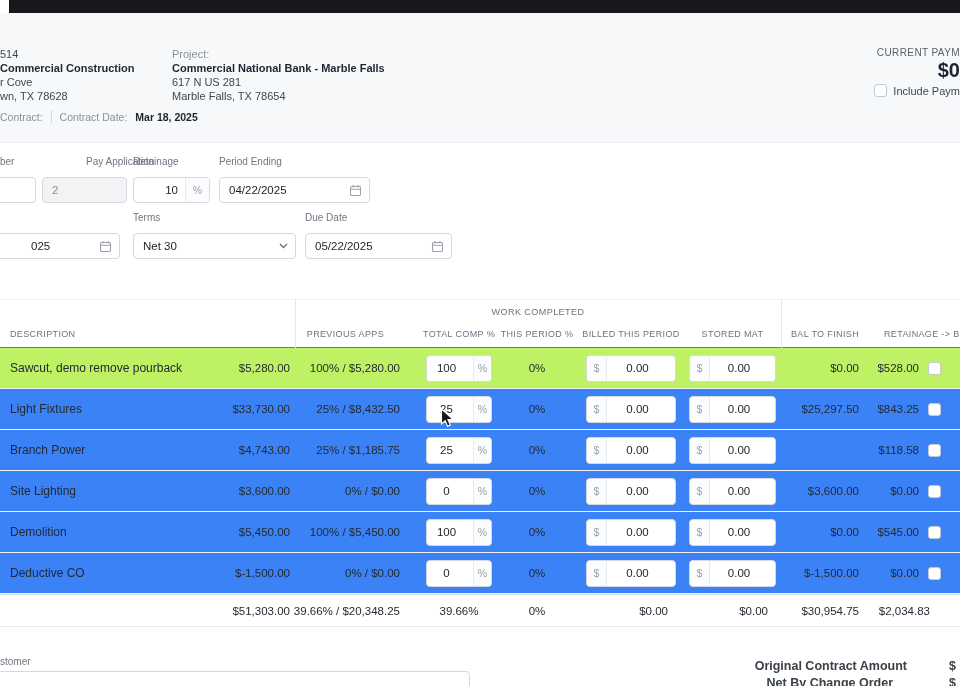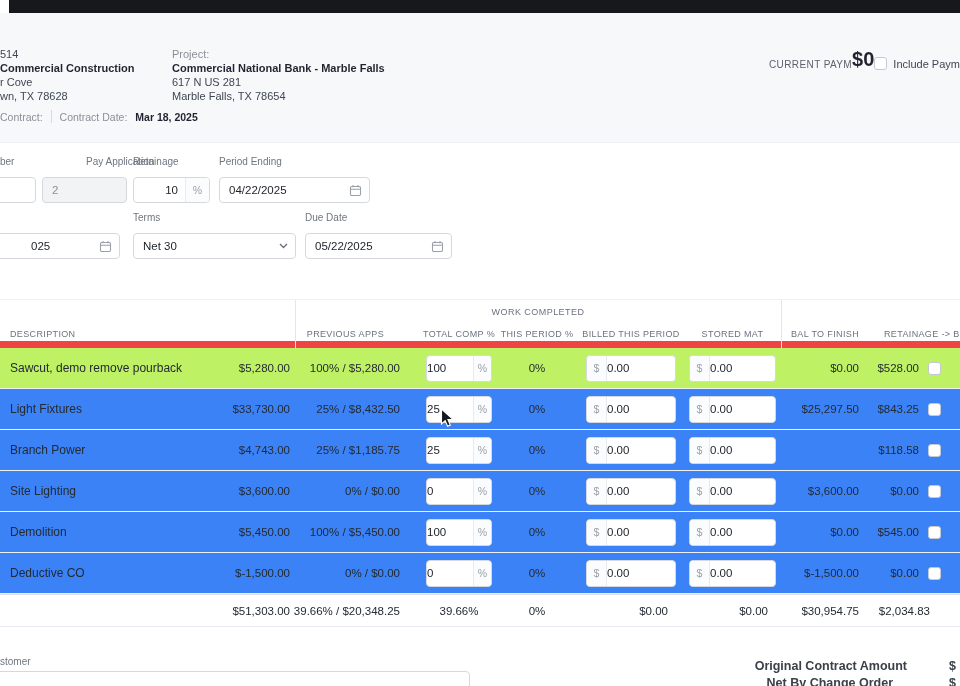--- a/index.html
+++ b/index.html
@@ -12,21 +12,21 @@
   .topbar { position:absolute; left:0; top:0; width:960px; height:13px; background:#17181b; }
   .notch { position:absolute; left:0; top:0; width:9px; height:13px; background:#fff; }
 
   
   .header { position:absolute; left:0; top:13px; width:960px; height:130px; background:#f7f8fa; border-bottom:1px solid #eceef1; }
   .hline { font-size:11px; line-height:14px; color:#3f4753; white-space:nowrap; }
   .hbold { font-weight:700; color:#1f2430; }
   .muted { color:#8a9097; }
   .company { position:absolute; left:0; top:34px; }
   .project { position:absolute; left:172px; top:34px; }
-  .payment { position:absolute; right:0; top:34px; display:flex; flex-direction:row; align-items:flex-end; }
+  .payment { position:absolute; right:0; top:34px; display:flex; flex-direction:column; align-items:flex-end; }
   .pay-label { font-size:10px; letter-spacing:.04em; color:#5a616b; white-space:nowrap; }
   .pay-amount { font-size:20px; font-weight:700; color:#1f2430; line-height:22px; margin-top:1px; white-space:nowrap; }
   .include-row { display:flex; align-items:center; gap:6px; margin-top:3px; font-size:11px; color:#3f4753; white-space:nowrap; }
   .cb { width:13px; height:13px; border:1px solid #c3c9d1; border-radius:3px; background:#fff; flex:0 0 auto; }
   .contract-line { position:absolute; left:0; top:97px; display:flex; align-items:center; gap:8px; font-size:10.5px; white-space:nowrap; }
   .vline { width:1px; height:13px; background:#d6d9de; }
 
   
   .flabel { position:absolute; font-size:10px; color:#6f7680; white-space:nowrap; }
   .fi {
@@ -38,21 +38,21 @@
   .fi .icon-right { margin-right:7px; flex:0 0 auto; display:flex; }
   .fi-disabled { background:#f2f3f5; }
   .fi-disabled input { color:#8a9097; }
   .seg-suffix { width:24px; height:100%; display:flex; align-items:center; justify-content:center;
     color:#9aa1aa; background:#fbfcfd; border-left:1px solid #e7eaee; font-size:10.5px; }
   .num-right { text-align:right; padding-right:7px !important; padding-left:0 !important; }
   .abs-val { position:absolute; left:70px; top:0; height:100%; display:flex; align-items:center; font-size:11.5px; color:#1c2128; }
 
   
   .table { position:absolute; left:0; top:299px; width:960px; border-top:1px solid #f0f1f4; }
-  .thead { position:relative; height:48px; border-bottom:7px solid #ef4444; }
+  .thead { position:relative; height:48px; border-bottom:1px solid #ef4444; }
   .vsep { position:absolute; top:0; width:1px; height:48px; background:#e3e6ea; }
   .group-label { position:absolute; left:295px; width:486px; top:7px; text-align:center;
     font-size:9px; letter-spacing:.05em; color:#6b7280; }
   .hcell { position:absolute; top:24px; height:20px; display:flex; align-items:center;
     font-size:9px; letter-spacing:.04em; color:#6b7280; white-space:nowrap; }
   .jend { justify-content:flex-end; } .jcen { justify-content:center; }
   .trow { position:relative; height:41px; border-bottom:1px solid #eef0f3; background:#3b82f6; }
   .trow.hl { background:#bef264; }
   .cell { position:absolute; top:0; height:100%; display:flex; align-items:center;
     font-size:11.5px; color:#242a33; white-space:nowrap; }
@@ -62,21 +62,21 @@
   .c-comp  { left:426px; width:66px; }
   .c-period{ left:505px; width:64px; justify-content:center; }
   .c-billed{ left:586px; width:90px; }
   .c-stored{ left:689px; width:87px; }
   .c-bal   { left:769px; width:90px; justify-content:flex-end; }
   .c-ret   { left:839px; width:80px; justify-content:flex-end; }
   .rcheck  { position:absolute; left:928px; top:14px; }
   .igroup { display:flex; align-items:stretch; width:100%; height:27px; border:1px solid #d5d9de;
     border-radius:4px; background:#fff; overflow:hidden; }
   .igroup input { border:none; outline:none; flex:1; min-width:0; font-family:inherit;
-    font-size:11.5px; color:#1c2128; text-align:left; padding-right:7px; background:transparent; }
+    font-size:11.5px; color:#1c2128; text-align:center; padding-right:7px; background:transparent; }
   .seg-sfx { width:18px; display:flex; align-items:center; justify-content:center; color:#9aa1aa;
     background:#fbfcfd; border-left:1px solid #e7eaee; font-size:10.5px; flex:0 0 auto; }
   .seg-pfx { width:20px; display:flex; align-items:center; justify-content:center; color:#9aa1aa;
     background:#fbfcfd; border-right:1px solid #e7eaee; font-size:10.5px; flex:0 0 auto; }
   .totals { position:relative; height:33px; border-top:1px solid #d9dde2; border-bottom:1px solid #e7eaee; background:#fff; }
   .t-comp  { left:414px; width:90px; justify-content:center; }
   .t-billed{ left:586px; width:90px; justify-content:flex-end; padding-right:8px; }
   .t-stored{ left:689px; width:87px; justify-content:flex-end; padding-right:8px; }
   .t-ret   { left:850px; width:80px; justify-content:flex-end; }
 

